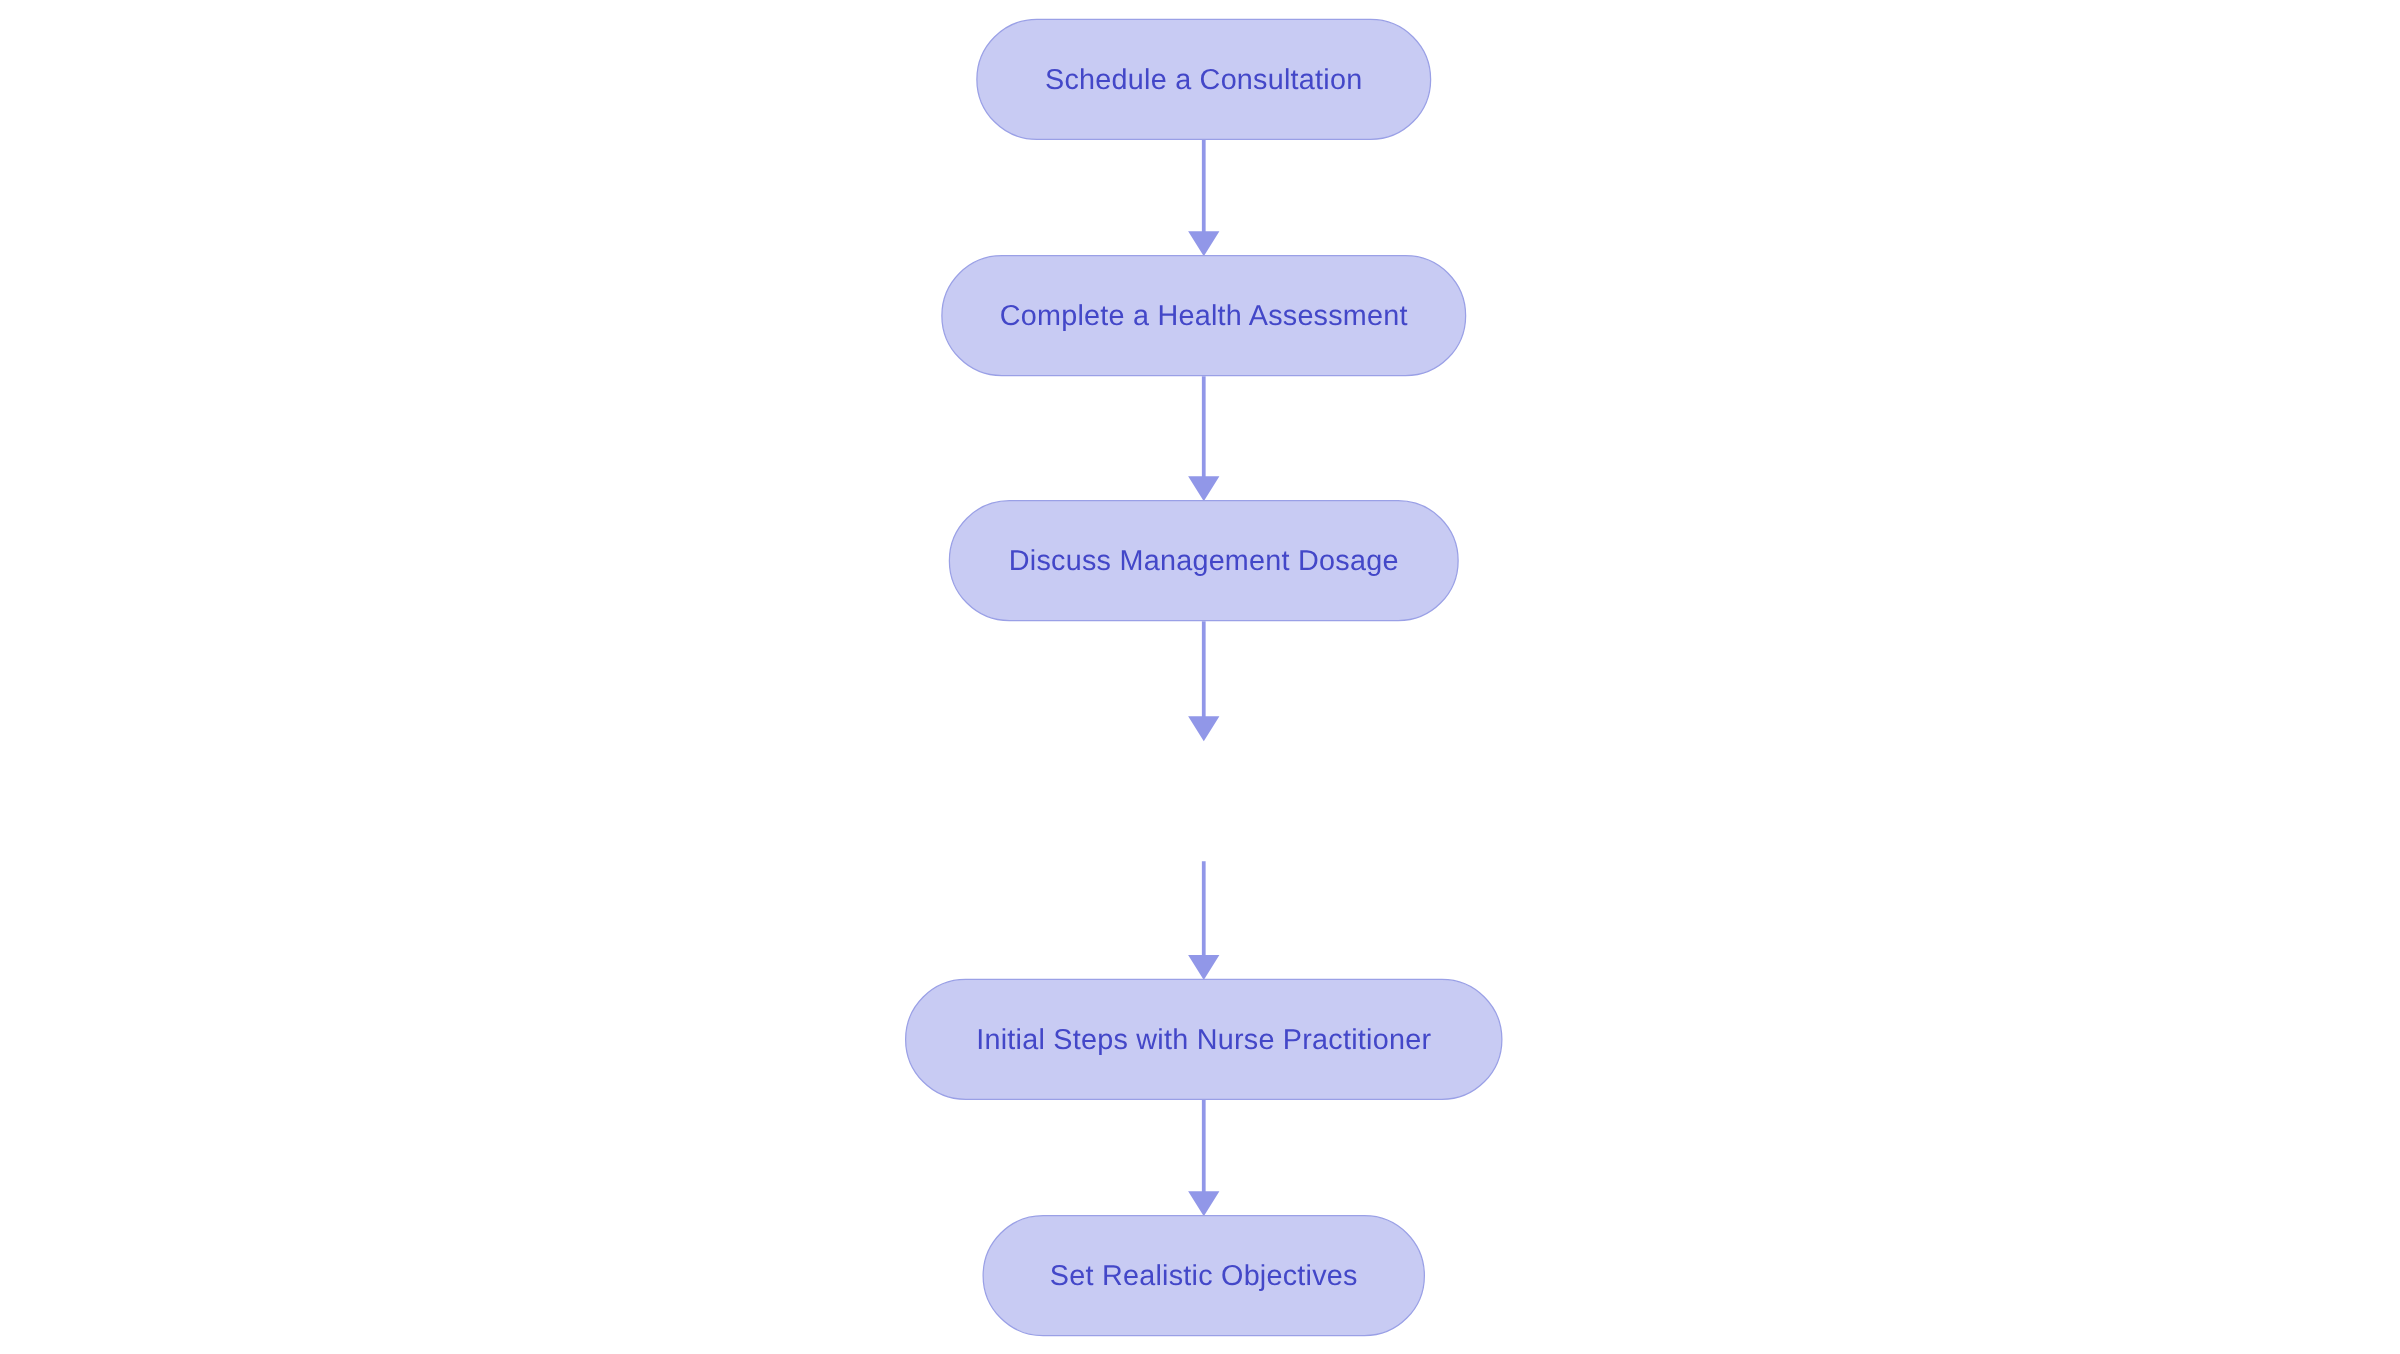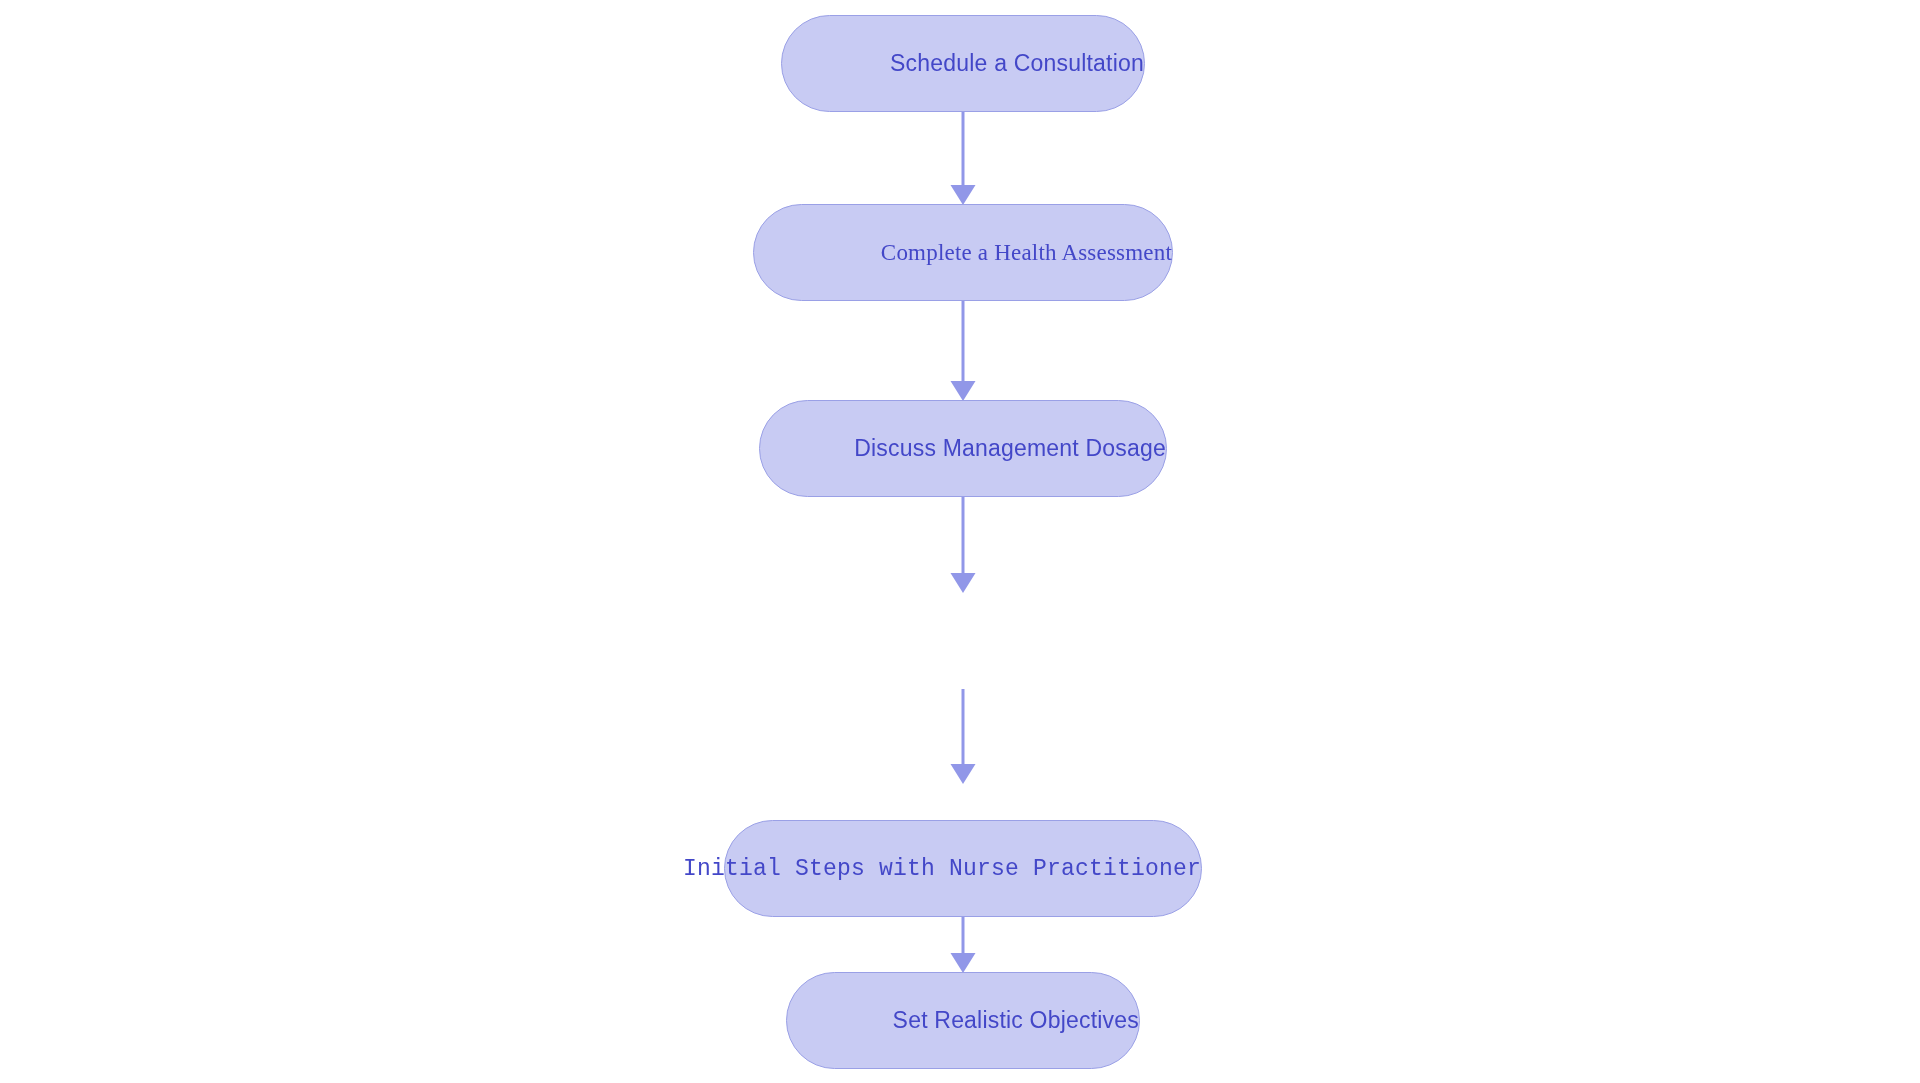--- a/index.html
+++ b/index.html
@@ -32,21 +32,21 @@
   }
   .node {
     position: absolute;
     height: 97px;
     box-sizing: border-box;
     background: var(--node-fill, #c8cbf3);
     border: 1.5px solid var(--node-border, #9aa0e6);
     border-radius: 48.5px;
     display: flex;
     align-items: center;
-    justify-content: flex-end;
+    justify-content: center;
   }
   .node-label {
     color: var(--node-text, #4347c8);
     font-size: 23px;
     letter-spacing: 0.2px;
     white-space: nowrap;
     text-align: center;
   }
 </style>
 </head>
@@ -74,30 +74,30 @@
     <g>
       <line x1="963" y1="880" x2="963" y2="955"></line>
       <polygon points="950.5,953 975.5,953 963,973"></polygon>
     </g>
   </svg>
 
   <div class="node" style="top:15px; left:781px; width:364px;">
     <span class="node-label">Schedule a Consultation</span>
   </div>
 
-  <div class="node" style="top:204px; left:753px; width:420px;font-family:Liberation Serif, serif;">
+  <div class="node" style="top:204px; left:753px; width:420px;">
     <span class="node-label">Complete a Health Assessment</span>
   </div>
 
   <div class="node" style="top:400px; left:759px; width:408px;">
     <span class="node-label">Discuss Management Dosage</span>
   </div>
 
 
-  <div class="node" style="top:820px; left:724px; width:478px;font-family:Liberation Mono, monospace;">
+  <div class="node" style="top:783px; left:724px; width:478px;">
     <span class="node-label">Initial Steps with Nurse Practitioner</span>
   </div>
 
   <div class="node" style="top:972px; left:786px; width:354px;">
     <span class="node-label">Set Realistic Objectives</span>
   </div>
 
 </div>
 
 </body></html>

